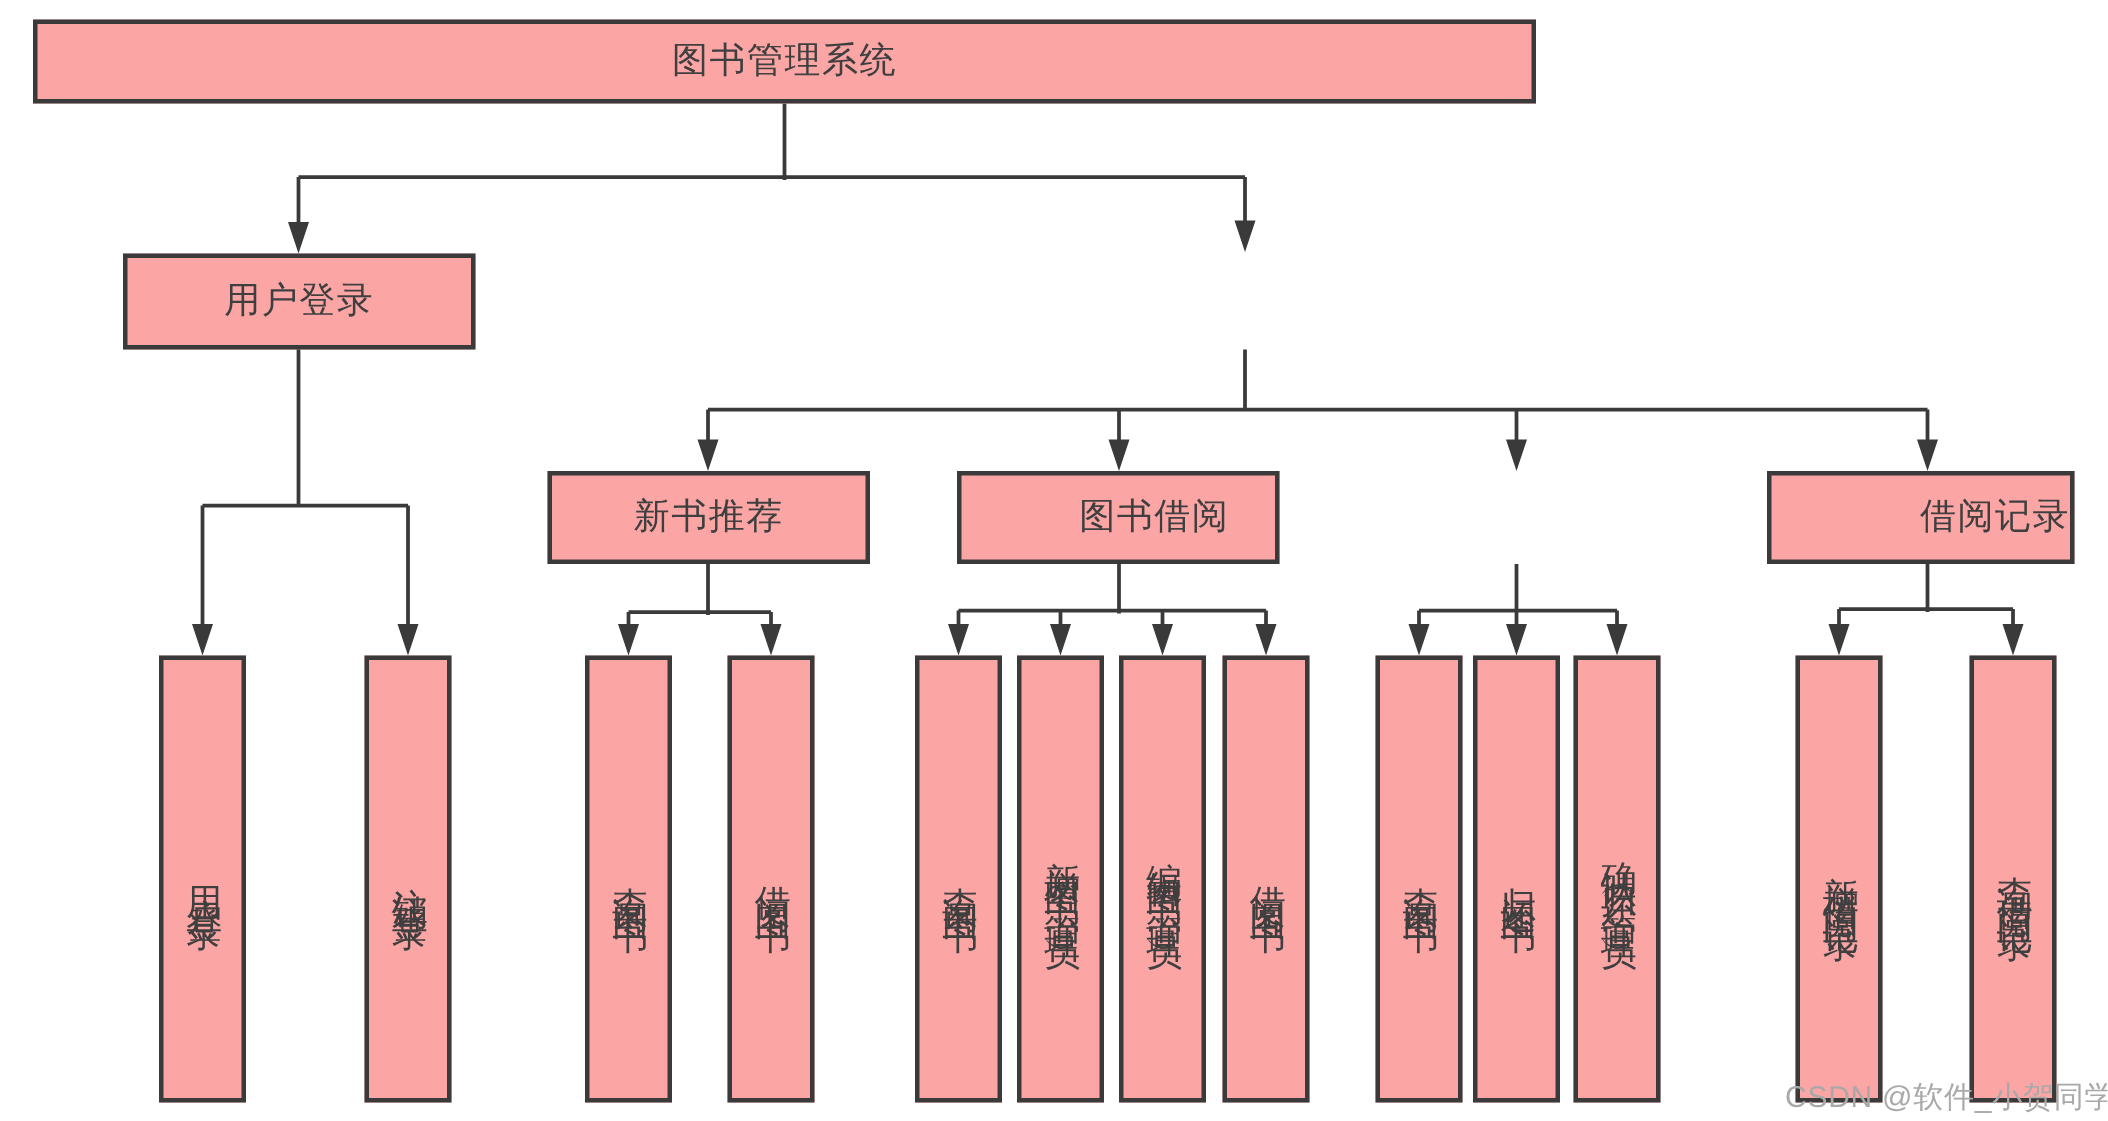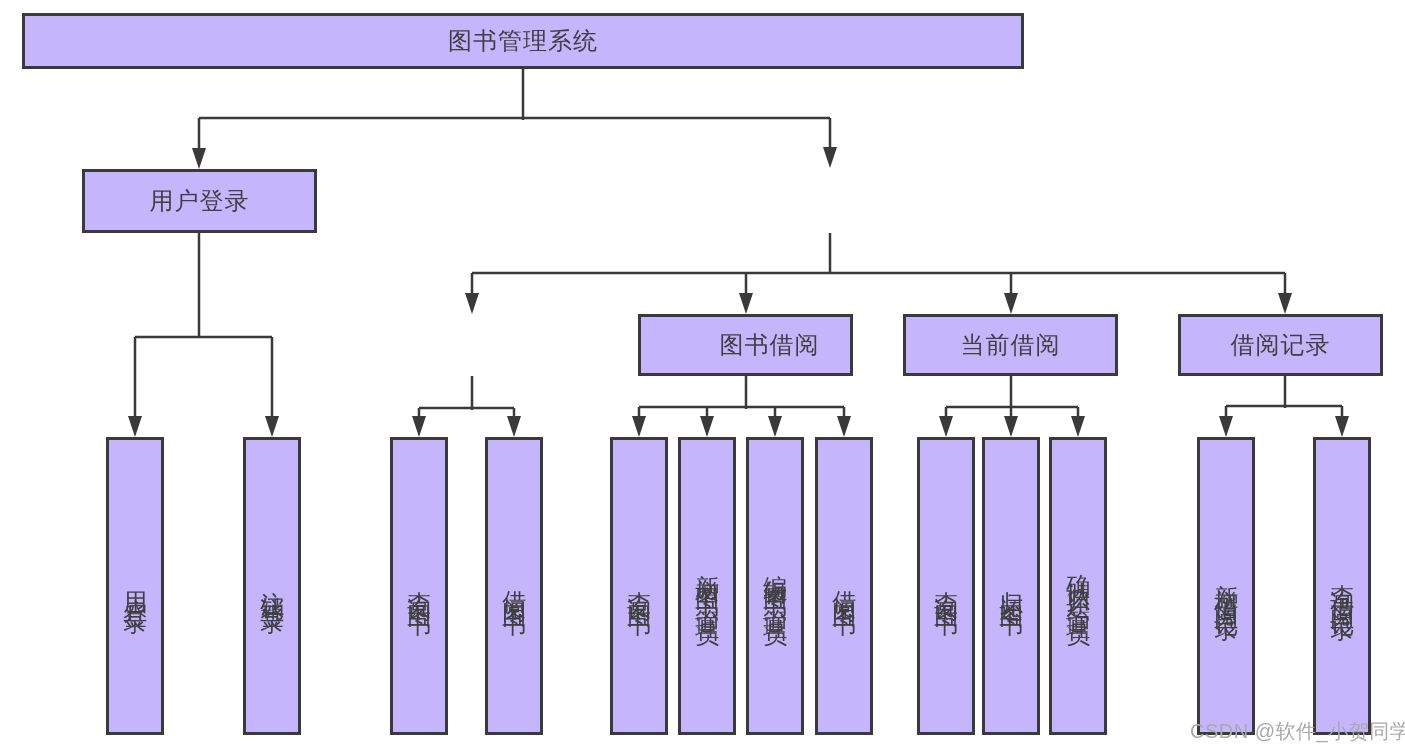--- a/index.html
+++ b/index.html
@@ -20,21 +20,21 @@
     left: 0;
     top: 0;
     width: 1405px;
     height: 747px;
     z-index: 1;
   }
   .node {
     position: absolute;
     box-sizing: border-box;
     border: 3px solid #3a3a3a;
-    background: #c4b5fd;
+    background: #fca5a5;
     display: flex;
     align-items: center;
     justify-content: center;
     z-index: 2;
   }
   .hnode span {
     font-size: 24px;
     letter-spacing: 1px;
     color: #3f3f3f;
     line-height: 1.2;
@@ -121,27 +121,27 @@
   </svg>
 
   <div class="node hnode" style="left:22px; top:13px; width:1002px; height:56px;">
     <span>图书管理系统</span>
   </div>
 
   <div class="node hnode" style="left:82px; top:169px; width:235px; height:64px;">
     <span>用户登录</span>
   </div>
 
+  <div class="node hnode" style="left:365px; top:314px; width:215px; height:62px;">
+    <span>新书推荐</span>
+  </div>
   <div class="node hnode" style="left:638px; top:314px; width:215px; height:62px;padding-left:48px;">
     <span>图书借阅</span>
   </div>
-  <div class="node hnode" style="left:903px; top:314px; width:215px; height:62px;">
-    <span>当前借阅</span>
-  </div>
-  <div class="node hnode" style="left:1178px; top:314px; width:205px; height:62px;">
+  <div class="node hnode" style="left:1178px; top:314px; width:205px; height:62px;justify-content:flex-end;">
     <span>借阅记录</span>
   </div>
 
   <div class="node vnode" style="left:106px; top:437px; width:58px; height:298px;">
     <span>用户登录</span>
   </div>
   <div class="node vnode" style="left:243px; top:437px; width:58px; height:298px;">
     <span>注销登录</span>
   </div>
 

